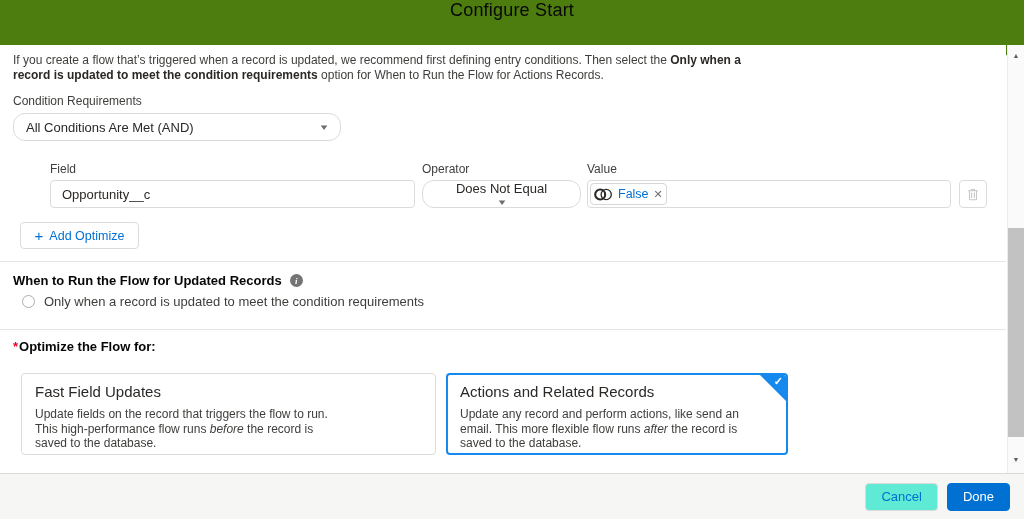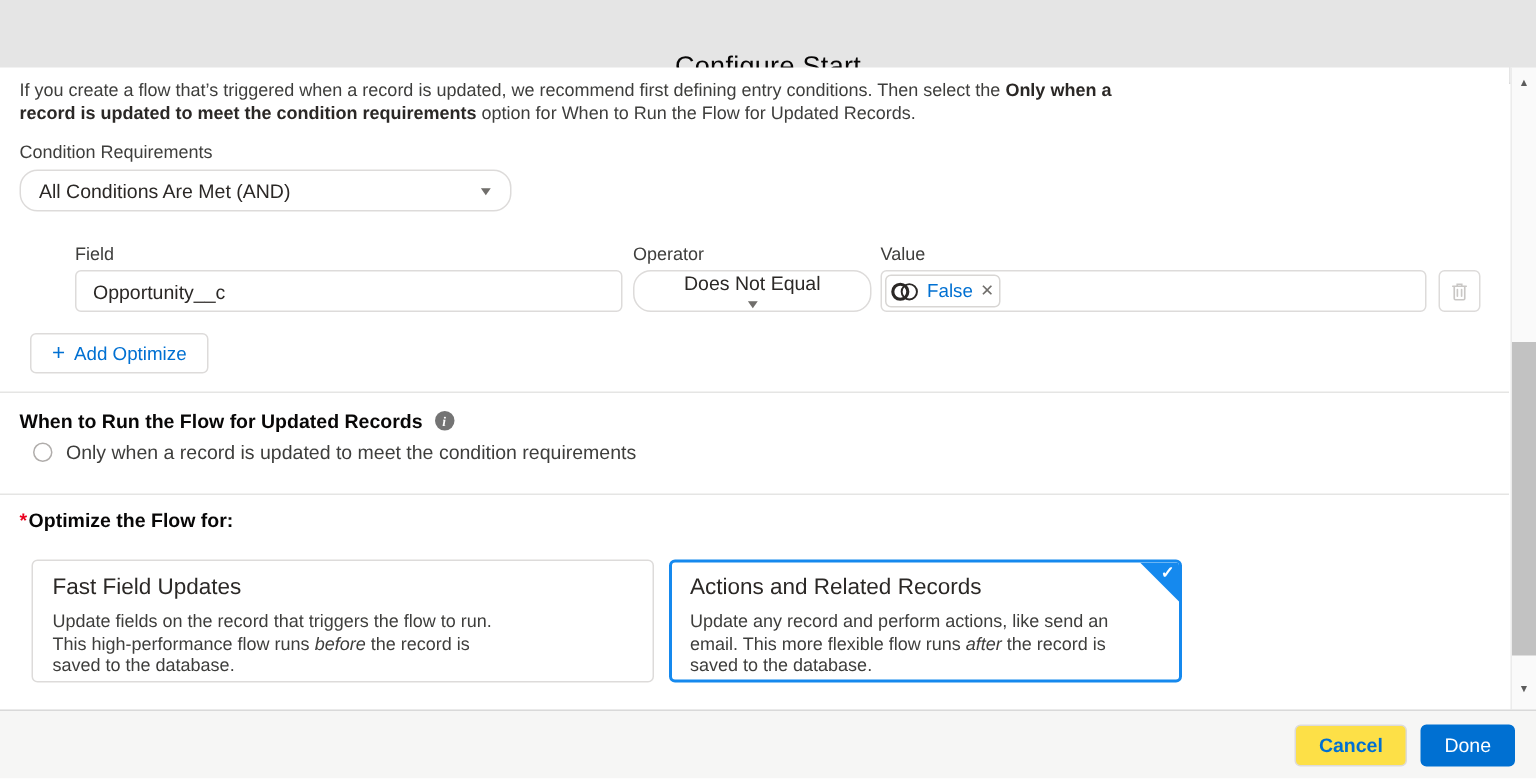--- a/index.html
+++ b/index.html
@@ -2,22 +2,22 @@
 <html><head>
 <meta charset="utf-8">
 <style>
   * { margin:0; padding:0; box-sizing:border-box; }
   html,body { width:1024px; height:519px; }
   body {
     font-family:"Liberation Sans", sans-serif;
     background:#ffffff; color:#080707; position:relative; overflow:hidden;
   }
   .header {
-    height:56px; display:flex; align-items:flex-end; justify-content:center;
-    border-bottom:1px solid #d9d9d9; background:#e5e5e5;
+    height:56px; display:flex; align-items:flex-start; justify-content:center;
+    border-bottom:1px solid #d9d9d9; background:#4d7c0f;
   }
   .header-title { font-size:18px; font-weight:400; color:#080707; letter-spacing:.2px; }
 
   .content { position:absolute; top:45px; left:0; width:1006px; height:428px; background:#fff; overflow:hidden; }
 
   .intro { margin:8px 13px 0 13px; width:760px; font-size:12px; line-height:15px; color:#3e3e3c; }
   .intro b { color:#2b2826; }
 
   .field-label { font-size:12px; color:#3e3e3c; }
 
@@ -107,21 +107,21 @@
     position:absolute; top:0px; right:3px; color:#fff; font-size:11px; font-weight:bold;
   }
 
   .footer {
     position:absolute; left:0; bottom:0; width:1024px; height:46px;
     background:#f6f6f5; border-top:1px solid #d9d9d9;
     display:flex; align-items:center; justify-content:flex-end; gap:9px; padding-right:14px;
   }
   .btn { height:28px; border-radius:4px; font-size:13px; padding:0 15px; cursor:pointer;
          font-family:"Liberation Sans", sans-serif; display:flex; align-items:center; }
-  .btn-cancel { background:#fde047; border:1px solid #dddbda; color:#0070d2;font-weight:bold; }
+  .btn-cancel { background:#5eead4; border:1px solid #dddbda; color:#0070d2; }
   .btn-done { background:#0070d2; border:1px solid #0070d2; color:#fff; }
 
   .scrollbar {
     position:absolute; top:45px; right:0; width:17px; height:428px;
     background:#fafafa; border-left:1px solid #ececec;
   }
   .scroll-arrow {
     position:absolute; left:0; width:16px; height:16px; color:#5c5c5c; font-size:7px;
     display:flex; align-items:center; justify-content:center; cursor:pointer;
   }
@@ -133,21 +133,21 @@
 </style>
 </head>
 <body>
 
 <div class="header">
   <div class="header-title">Configure Start</div>
 </div>
 
 <div class="content">
 
-  <p class="intro"><span>If you create a flow that’s triggered when a record is updated, we recommend first defining entry conditions. Then select the </span><b>Only when a record is updated to meet the condition requirements</b><span> option for When to Run the Flow for Updated Records.</span></p>
+  <p class="intro"><span>If you create a flow that’s triggered when a record is updated, we recommend first defining entry conditions. Then select the </span><b>Only when a record is updated to meet the condition requirements</b><span> option for When to Run the Flow for Actions Records.</span></p>
 
   <div class="field-label cr-label">Condition Requirements</div>
   <div class="combobox cr-combo">
     <span>All Conditions Are Met (AND)</span>
     <span class="chevron">▼</span>
   </div>
 
   <div class="condition-row">
     <div class="col col-field">
       <span class="field-label">Field</span>

